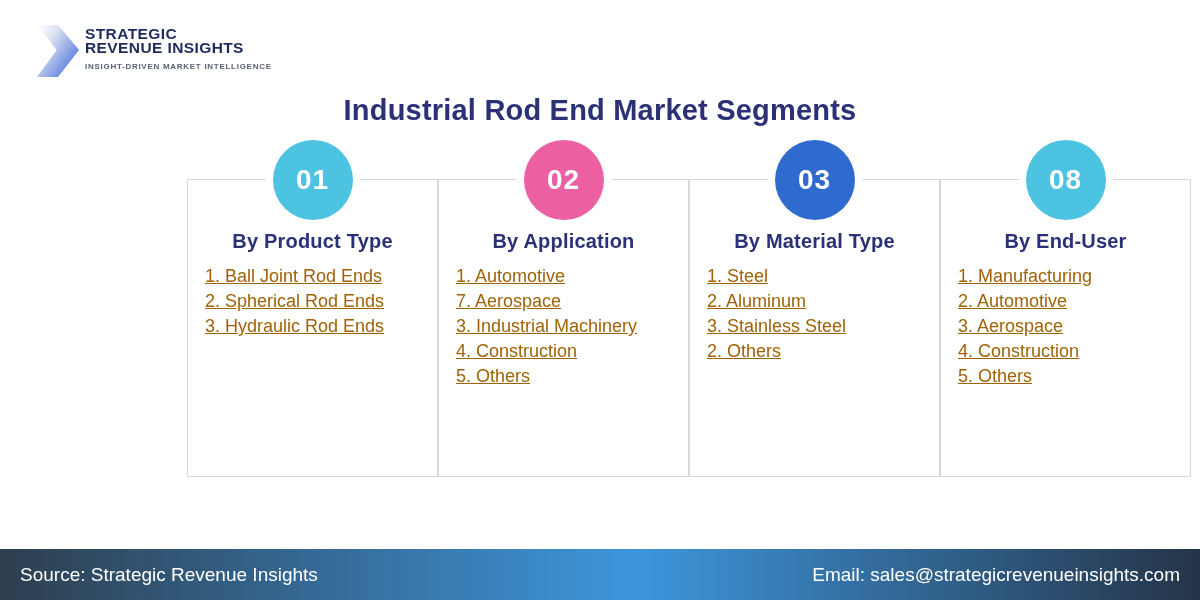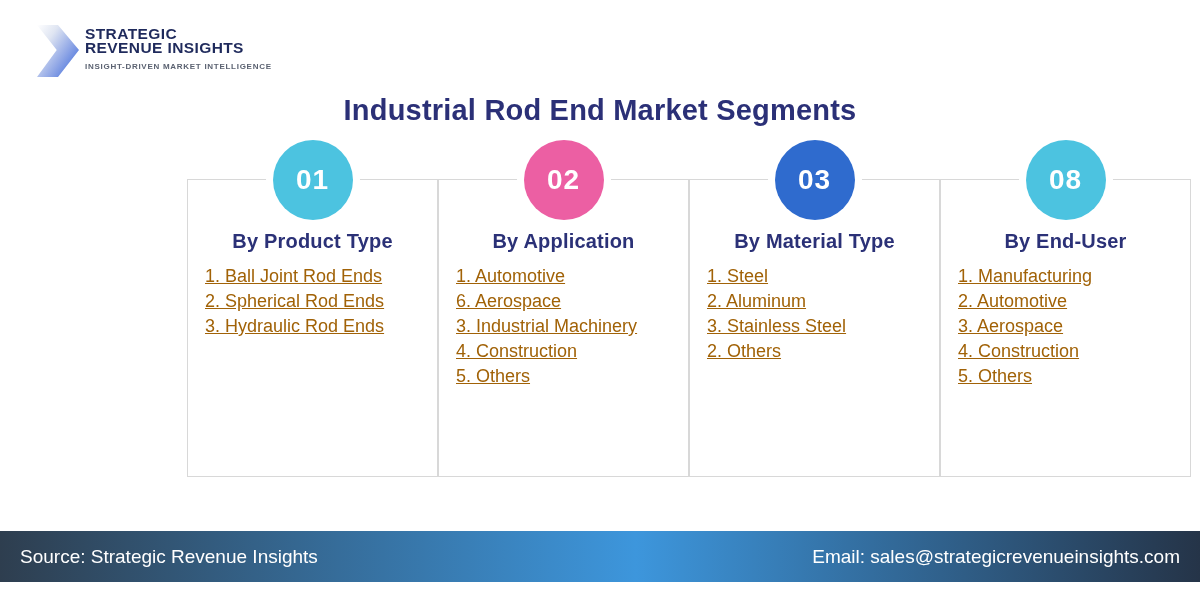--- a/index.html
+++ b/index.html
@@ -115,21 +115,21 @@
     line-height: 25px;
     color: #a16207;
     white-space: nowrap;
     text-decoration: underline;
   }
 
   
   .footer-bar {
     position: absolute;
     left: 0;
-    bottom: 18px;
+    bottom: 0;
     width: 100%;
     height: 51px;
     box-sizing: border-box;
     display: flex;
     align-items: center;
     justify-content: space-between;
     padding: 0 20px;
     color: #ffffff;
     font-size: 19px;
   }
@@ -165,21 +165,21 @@
         </ul>
     </div>
 
     <div class="card">
       <div class="circle" style="background: rgb(236, 95, 163);">
         <span class="circle-num">02</span>
       </div>
       <div class="card-heading">By Application</div>
       <ul class="card-list">
           <li class="card-item">1. Automotive</li>
-          <li class="card-item">6. Aerospace</li>
+          <li class="card-item">7. Aerospace</li>
           <li class="card-item">3. Industrial Machinery</li>
           <li class="card-item">4. Construction</li>
           <li class="card-item">5. Others</li>
         </ul>
     </div>
 
     <div class="card">
       <div class="circle" style="background: rgb(47, 107, 206);">
         <span class="circle-num">03</span>
       </div>

